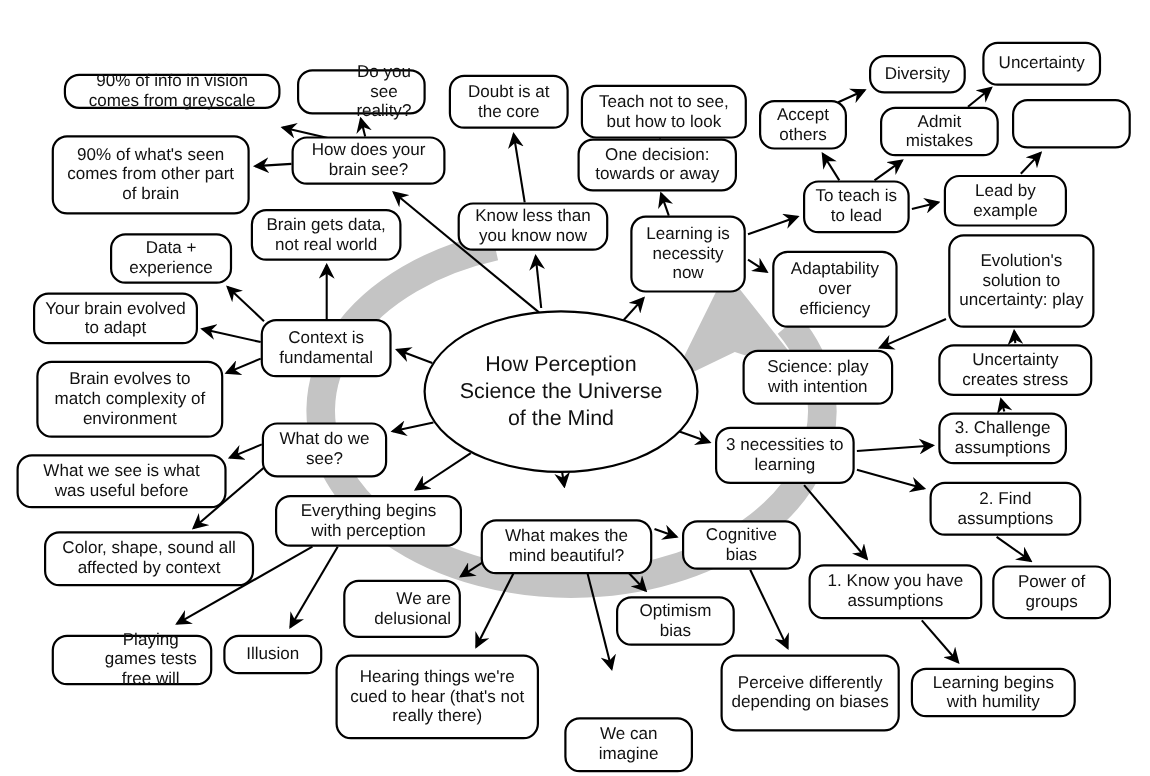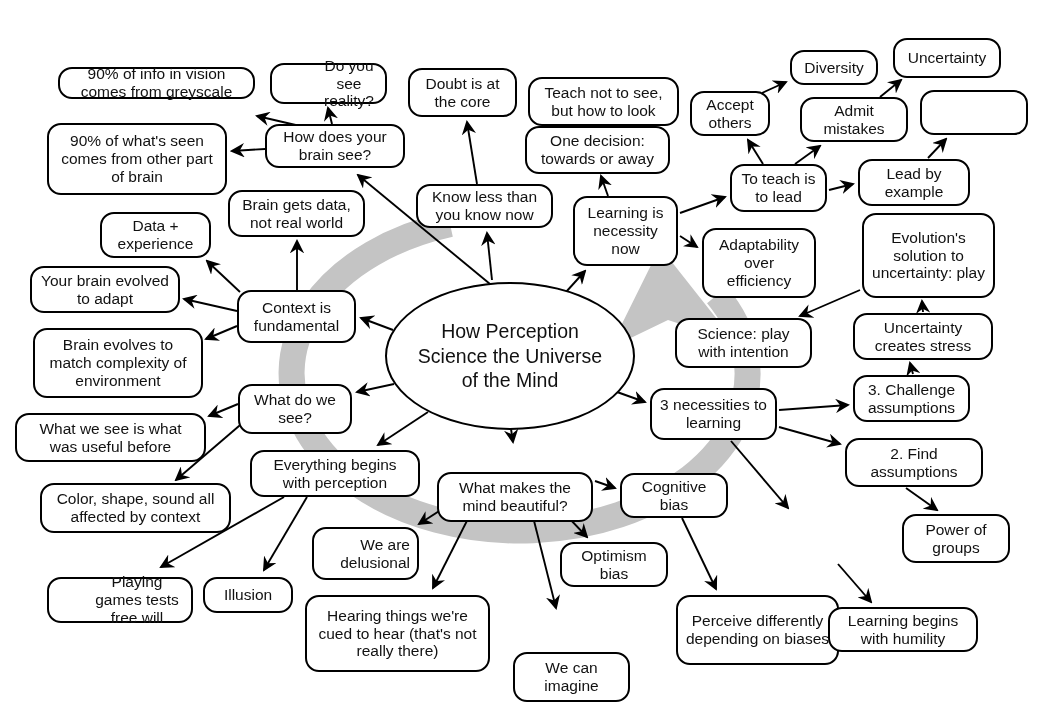--- a/index.html
+++ b/index.html
@@ -124,23 +124,24 @@
   <div class="node" style="left:675px;top:318px;width:137px;height:50px;text-align:center;">Science: play with intention</div>
   <div class="node" style="left:853px;top:375px;width:117px;height:47px;">3. Challenge assumptions</div>
   <div class="node" style="left:238px;top:384px;width:114px;height:50px;text-align:center;">What do we see?</div>
   <div class="node" style="left:650px;top:388px;width:127px;height:52px;">3 necessities to learning</div>
   <div class="node" style="left:15px;top:413px;width:191px;height:49px;">What we see is what was useful before</div>
   <div class="node" style="left:845px;top:438px;width:138px;height:49px;">2. Find assumptions</div>
   <div class="node" style="left:250px;top:450px;width:170px;height:47px;">Everything begins with perception</div>
   <div class="node" style="left:437px;top:447px;width:156px;height:50px;margin-top:25px;">What makes the mind beautiful?</div>
   <div class="node" style="left:620px;top:473px;width:108px;height:45px;">Cognitive bias</div>
   <div class="node" style="left:40px;top:483px;width:191px;height:50px;">Color, shape, sound all affected by context</div>
+  <div class="node" style="left:735px;top:513px;width:158px;height:50px;">1. Know you have assumptions</div>
   <div class="node" style="left:902px;top:514px;width:108px;height:49px;">Power of groups</div>
   <div class="node" style="left:312px;top:527px;width:107px;height:53px;text-align:right;">We are delusional</div>
   <div class="node" style="left:560px;top:542px;width:108px;height:45px;">Optimism bias</div>
   <div class="node" style="left:47px;top:577px;width:146px;height:46px;padding-left:41px;">Playing games tests free will</div>
   <div class="node" style="left:203px;top:577px;width:90px;height:36px;">Illusion</div>
-  <div class="node" style="left:655px;top:595px;width:163px;height:70px;margin-left:21px;">Perceive differently depending on biases</div>
+  <div class="node" style="left:655px;top:595px;width:163px;height:70px;">Perceive differently depending on biases</div>
   <div class="node" style="left:305px;top:595px;width:185px;height:77px;">Hearing things we're cued to hear (that's not really there)</div>
   <div class="node" style="left:513px;top:615px;width:117px;height:50px;margin-top:37px;">We can imagine</div>
   <div class="node" style="left:828px;top:607px;width:150px;height:45px;">Learning begins with humility</div>
 
 </div>
 
 </body></html>

